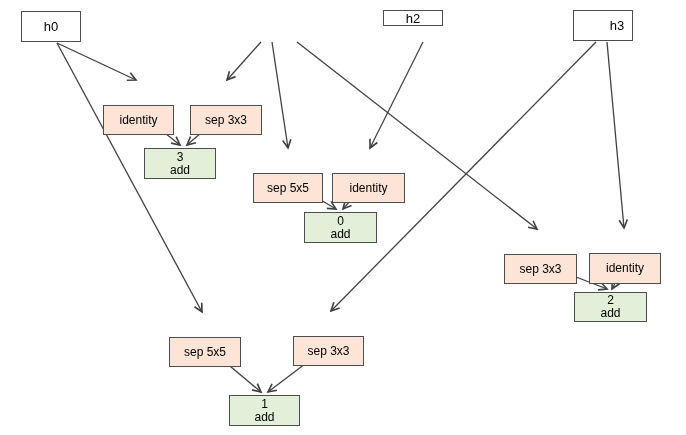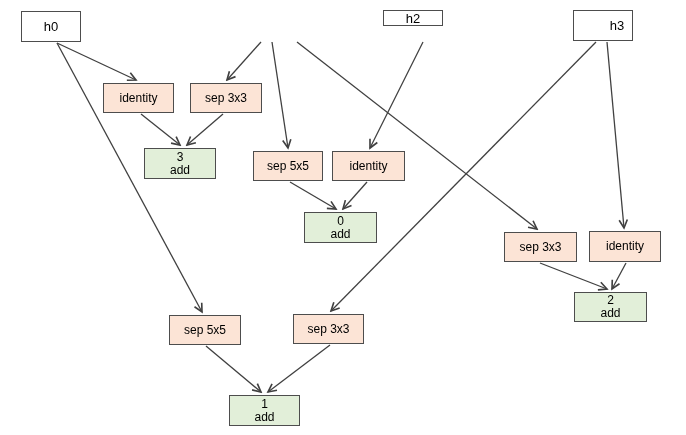--- a/index.html
+++ b/index.html
@@ -43,20 +43,21 @@
     font-size: 12px;
     line-height: 13px;
     color: var(--text);
   }
   .node.input {
     background: var(--input-fill);
     font-size: 13px;
   }
   .node.op {
     background: var(--op-fill);
+    margin-top: 22px;
   }
   .node.add {
     background: var(--add-fill);
   }
   .node .lbl { display: block; }
 </style>
 </head>
 <body>
 
 <div id="canvas">

